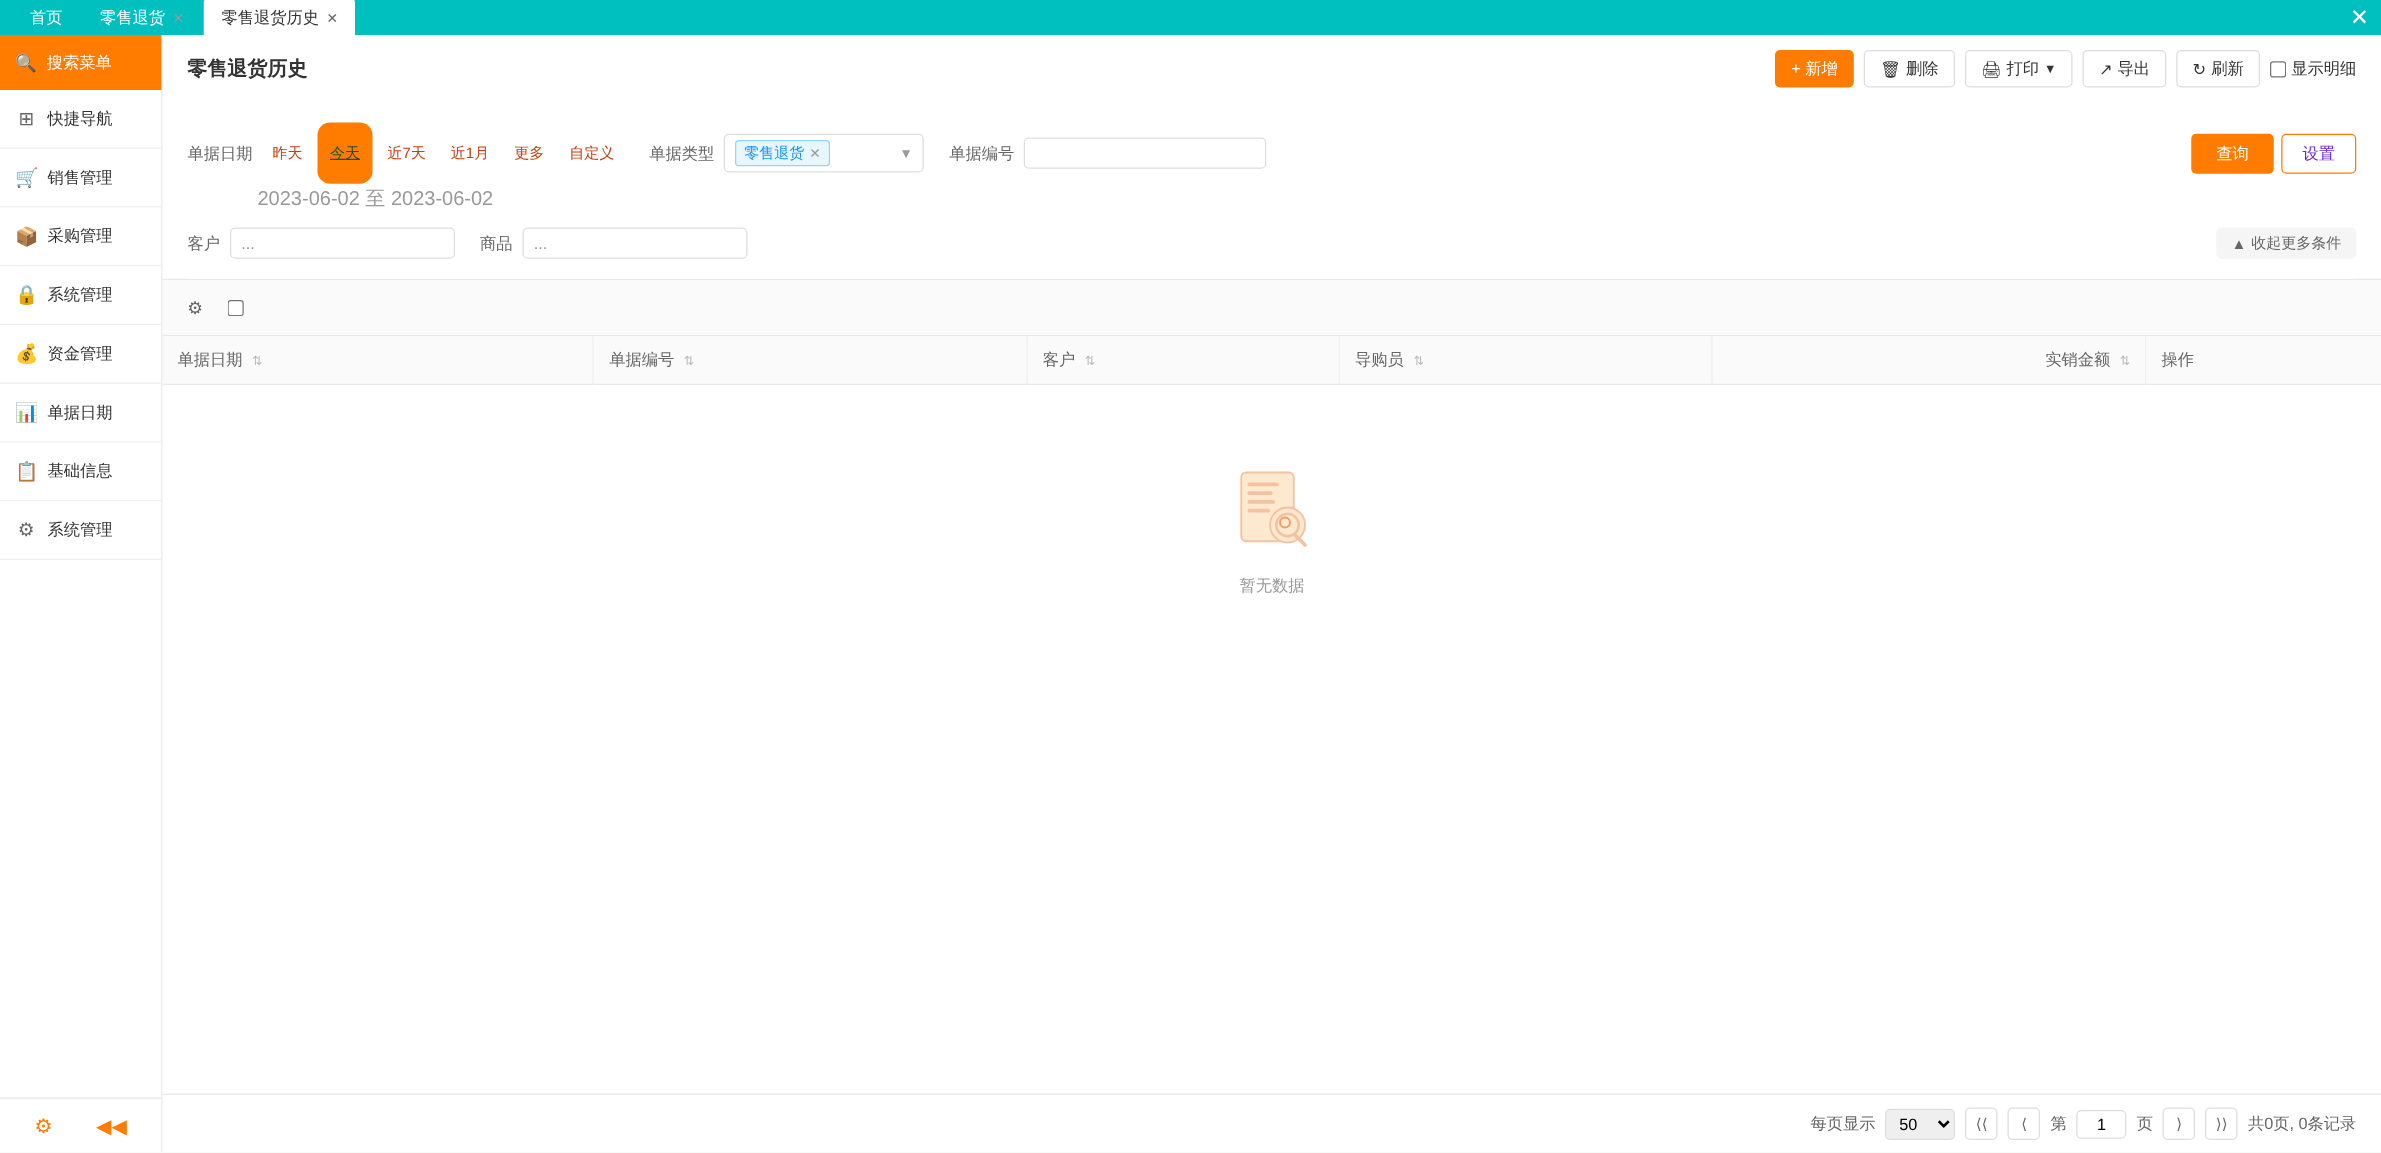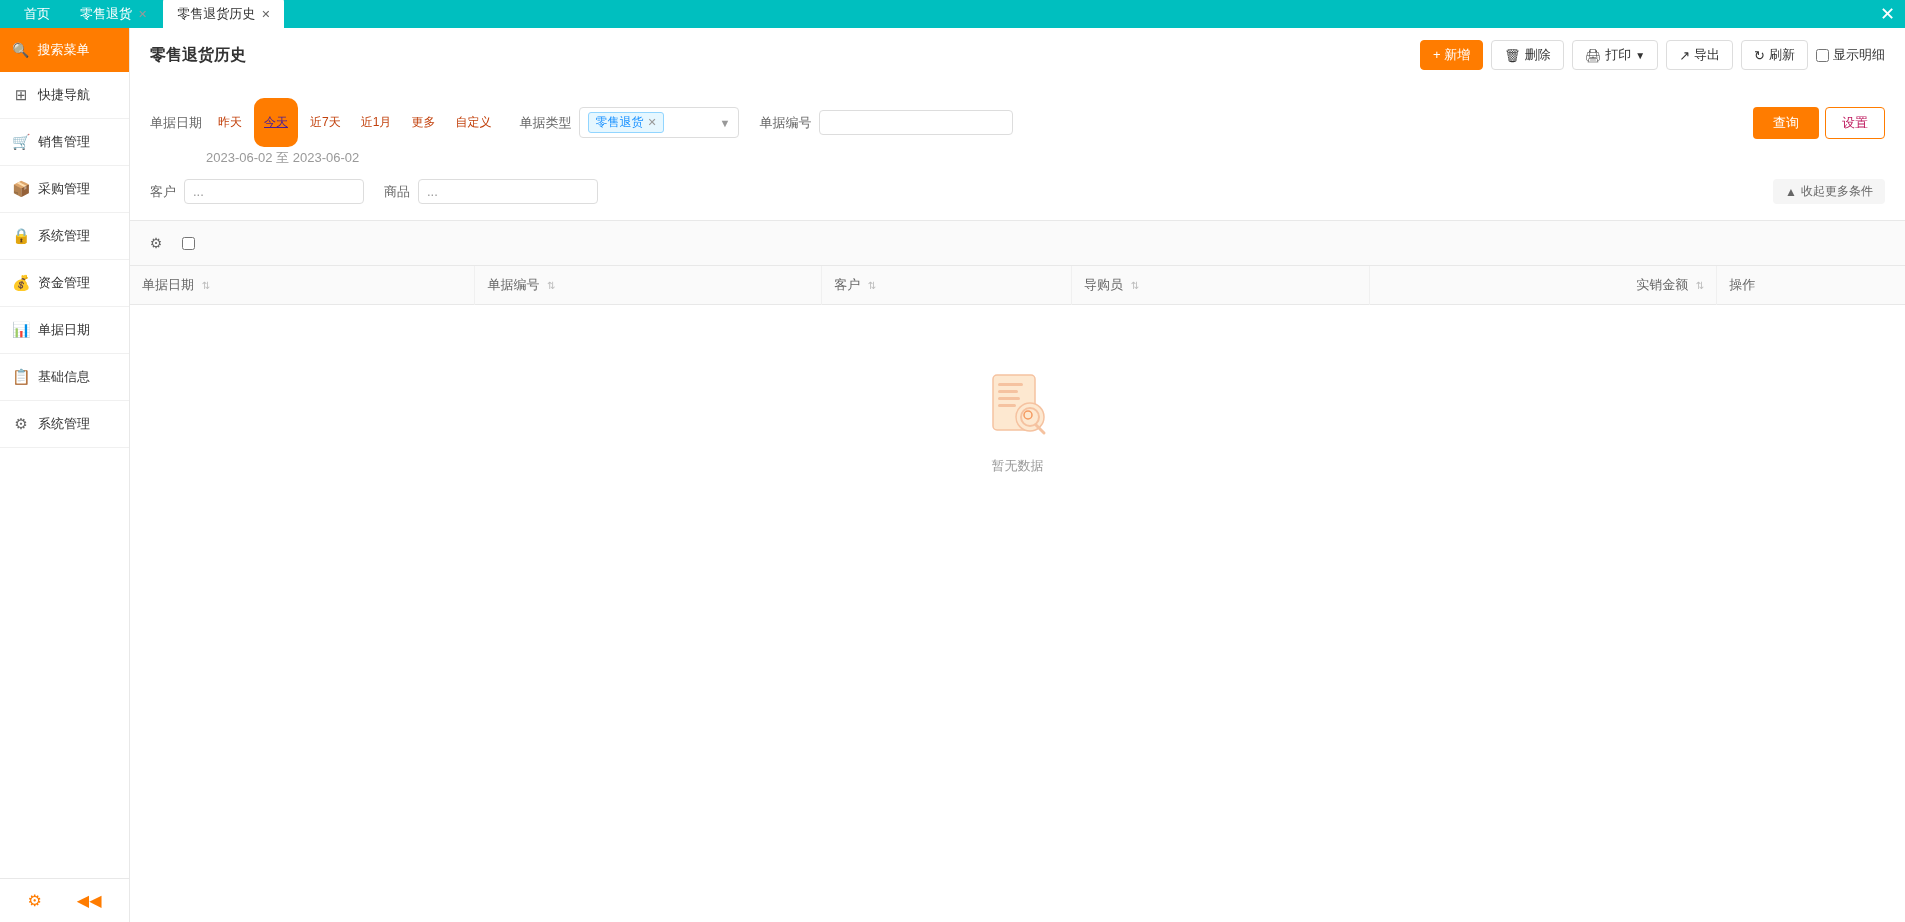--- a/index.html
+++ b/index.html
@@ -160,21 +160,21 @@
       background: #ff7c00;
       color: #fff;
       border: none;
       padding: 6px 20px;
       border-radius: 4px;
       cursor: pointer;
       font-size: 13px;
     }
     .btn-settings {
       background: #fff;
-      color: #be185d;
+      color: #6d28d9;
       border: 1px solid #ff7c00;
       padding: 6px 16px;
       border-radius: 4px;
       cursor: pointer;
       font-size: 13px;
     }
     .checkbox-show { display: flex; align-items: center; gap: 4px; font-size: 13px; color: #333; cursor: pointer; }
     .checkbox-show input { cursor: pointer; }
 
     
@@ -208,27 +208,27 @@
       padding: 2px 8px;
       border-radius: 3px;
       cursor: pointer;
       font-size: 12px;
       color: #c2410c;
       background: transparent;
       border: none;
     }
     .date-btn.active {
       background: #ff7c00;
-      color: #4c1d95;
+      color: #14532d;
       border-radius: 10px;
       padding: 16px 10px;
       text-decoration: underline;
     }
     .date-range-text {
-      font-size: 13px;
+      font-size: 16px;
       color: #999;
     }
     .filter-select {
       display: flex;
       align-items: center;
       gap: 4px;
       border: 1px solid #ddd;
       border-radius: 4px;
       padding: 4px 8px;
       min-width: 160px;
@@ -598,16 +598,32 @@
             <circle cx="52" cy="52" r="14" fill="#fde8d0" stroke="#f5c2a0" stroke-width="1.5"></circle>
             <circle cx="52" cy="52" r="9" fill="none" stroke="#f5c2a0" stroke-width="2"></circle>
             <line x1="58" y1="60" x2="66" y2="68" stroke="#f5c2a0" stroke-width="3" stroke-linecap="round"></line>
             <circle cx="50" cy="50" r="4" fill="none" stroke="#f59a60" stroke-width="1.5"></circle>
           </svg>
           <span>暂无数据</span>
         </div>
       </div>
     </div>
 
+    <div class="pagination-bar">
+      <span>每页显示</span>
+      <select class="page-size-select">
+        <option value="50">50</option>
+        <option value="100">100</option>
+        <option value="200">200</option>
+      </select>
+      <div class="page-nav-btn">⟨⟨</div>
+      <div class="page-nav-btn">⟨</div>
+      <span>第</span>
+      <input class="page-input" type="text" value="1" style="">
+      <span>页</span>
+      <div class="page-nav-btn">⟩</div>
+      <div class="page-nav-btn">⟩⟩</div>
+      <span>共0页, 0条记录</span>
+    </div>
 
   </div>
 
 </div>
 
 </body></html>

